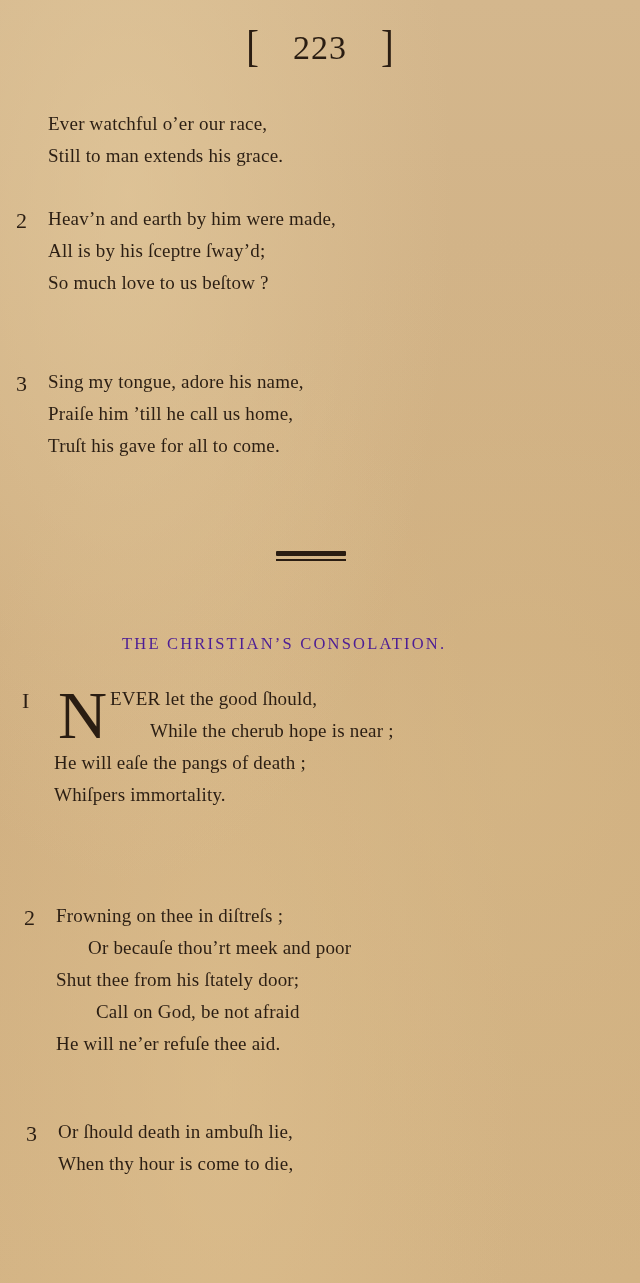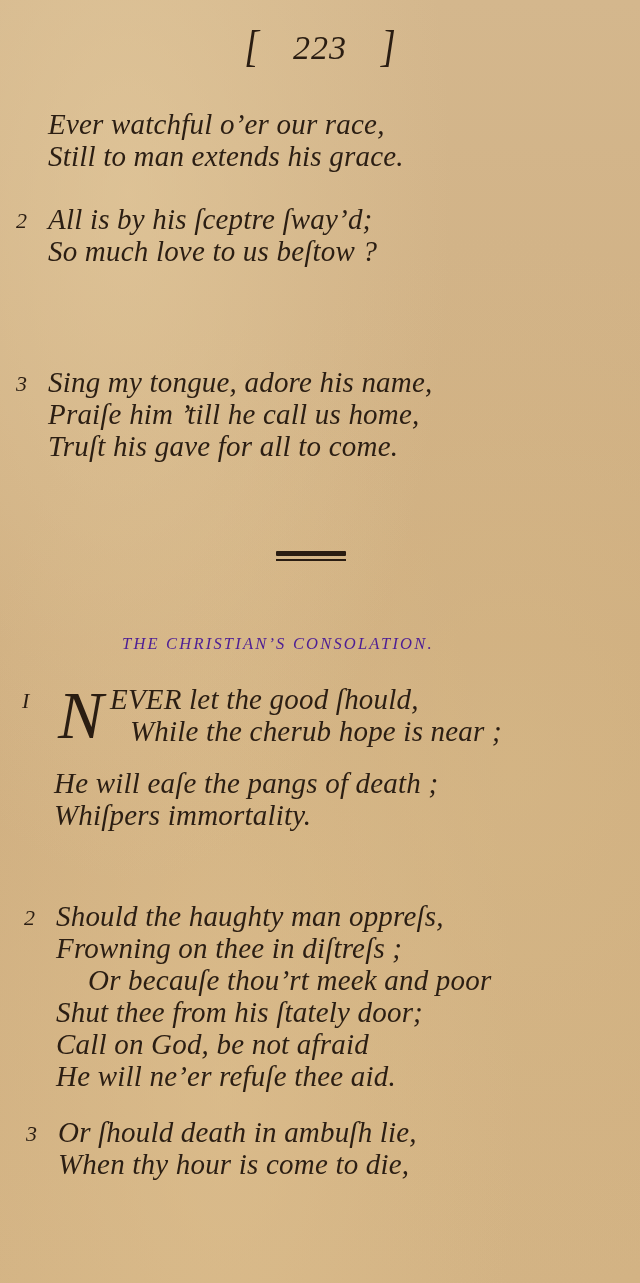--- a/index.html
+++ b/index.html
@@ -16,21 +16,20 @@
         radial-gradient(ellipse at 80% 60%, rgba(215,185,135,0.5) 0%, rgba(215,185,135,0) 50%),
         radial-gradient(ellipse at 35% 85%, rgba(225,195,145,0.5) 0%, rgba(225,195,145,0) 50%),
         linear-gradient(180deg, #d4b78d 0%, #cfae80 50%, #d3b384 100%);
       font-family: "DejaVu Serif", "Liberation Serif", serif;
       color: #2a1d12;
     }
     .page {
       position: relative;
       width: 640px;
       height: 1283px;
-      font-style: italic;
     }
     .page-number {
       position: absolute;
       top: 26px;
       left: 0;
       width: 640px;
       text-align: center;
       font-family: "Liberation Serif", serif;
       font-size: 34px;
       line-height: 40px;
@@ -50,21 +49,21 @@
       position: absolute;
       left: 0;
       width: 640px;
     }
     .line {
       position: relative;
       height: 32px;
       line-height: 32px;
       padding-left: 48px;
       font-family: "Liberation Serif", serif;
-      font-size: 29px;
+      font-size: 19px;
       white-space: nowrap;
       color: #2b1e13;
       letter-spacing: 0.2px;
     }
     .stanza-num {
       position: absolute;
       left: 16px;
       top: 0;
       width: 22px;
       font-family: "Liberation Serif", serif;
@@ -102,20 +101,21 @@
       position: absolute;
       left: 58px;
       top: 4px;
       font-family: "Liberation Serif", serif;
       font-size: 68px;
       line-height: 56px;
       color: #2a1d12;
     }
     .indent {
       padding-left: 130px;
+      margin-left: 20px;
     }
     .after-dropcap {
       padding-left: 110px;
     }
   </style>
 </head>
 <body>
 
 <div class="page">
 
@@ -123,20 +123,21 @@
     <span class="bracket">[</span><span class="num">223</span><span class="bracket">]</span>
   </div>
 
   <div class="stanza" style="top:108px;">
     <div class="line">Ever watchful o’er our race,</div>
     <div class="line">Still to man extends his grace.</div>
   </div>
 
   <div class="stanza" style="top:203px;">
     <span class="stanza-num">2</span>
+    <div class="line">Heav’n and earth by him were made,</div>
     <div class="line">All is by his ſceptre ſway’d;</div>
     <div class="line">So much love to us beſtow ?</div>
   </div>
 
   <div class="stanza" style="top:366px;">
     <span class="stanza-num">3</span>
     <div class="line">Sing my tongue, adore his name,</div>
     <div class="line">Praiſe him ’till he call us home,</div>
     <div class="line">Truſt his gave for all to come.</div>
   </div>
@@ -150,31 +151,30 @@
     <span>THE</span>
     <span>CHRISTIAN’S</span>
     <span>CONSOLATION.</span>
   </div>
 
   <div class="stanza" style="top:683px;">
     <span class="stanza-num" style="left:22px;">I</span>
     <span class="dropcap">N</span>
     <div class="line after-dropcap">EVER let the good ſhould,</div>
     <div class="line indent">While the cherub hope is near ;</div>
-    <div class="line" style="padding-left:54px;margin-top:20px;">He will eaſe the pangs of death ;</div>
+    <div class="line" style="padding-left:54px;">He will eaſe the pangs of death ;</div>
     <div class="line" style="padding-left:54px;">Whiſpers immortality.</div>
   </div>
 
   <div class="stanza" style="top:900px;">
     <span class="stanza-num" style="left:24px;">2</span>
-    <div class="line" style="padding-left:56px;">Should the haughty man oppreſs,</div>
     <div class="line" style="padding-left:56px;">Frowning on thee in diſtreſs ;</div>
     <div class="line" style="padding-left:88px;">Or becauſe thou’rt meek and poor</div>
     <div class="line" style="padding-left:56px;">Shut thee from his ſtately door;</div>
-    <div class="line" style="padding-left:56px;">Call on God, be not afraid</div>
+    <div class="line" style="padding-left:56px;margin-left:40px;">Call on God, be not afraid</div>
     <div class="line" style="padding-left:56px;">He will ne’er refuſe thee aid.</div>
   </div>
 
   <div class="stanza" style="top:1116px;">
     <span class="stanza-num" style="left:26px;">3</span>
     <div class="line" style="padding-left:58px;">Or ſhould death in ambuſh lie,</div>
     <div class="line" style="padding-left:58px;">When thy hour is come to die,</div>
   </div>
 
 </div>

